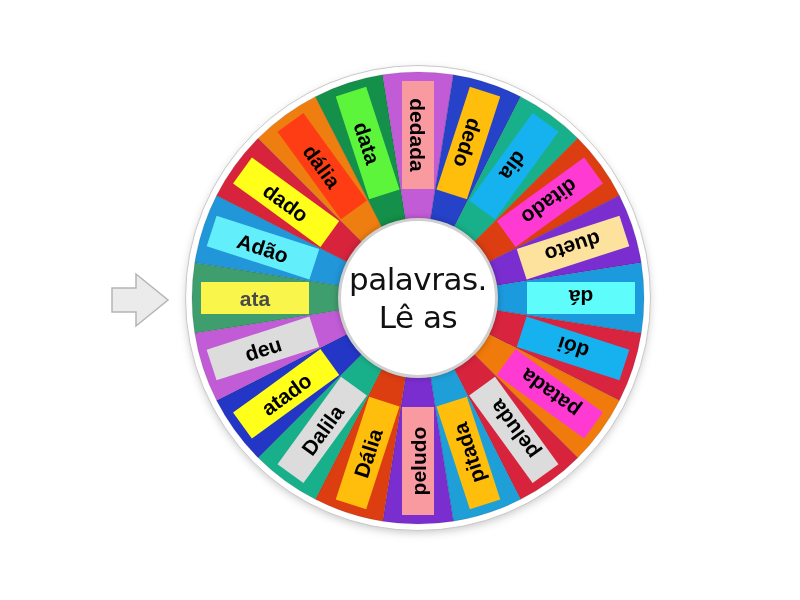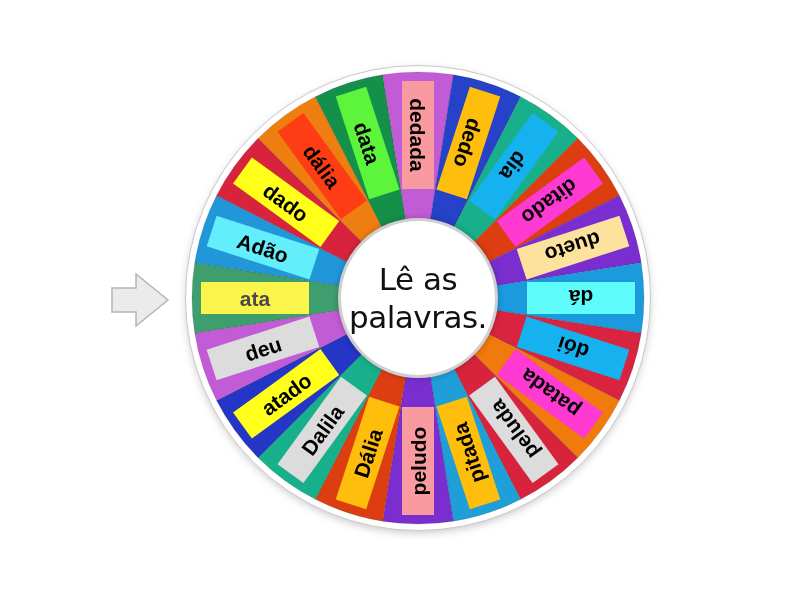--- a/index.html
+++ b/index.html
@@ -141,21 +141,21 @@
         </g>
         <g transform="translate(418,298) rotate(-18)">
           <rect x="-217" y="-16" width="108" height="32" fill="#dcdcdc"></rect>
           <text x="-163" y="8" text-anchor="middle" class="label-text" fill="#000000">deu</text>
         </g>
       </g>
   </svg>
 
   <div class="hub">
     <div class="hub-text">
+      <div>palavras.</div>
       <div>Lê as</div>
-      <div>palavras.</div>
     </div>
   </div>
 
   <svg class="pointer" width="62" height="56" viewBox="0 0 62 56">
     <polygon points="2,16 26,16 26,2 58,28 26,54 26,40 2,40" fill="#ebebeb" stroke="#b5b5b5" stroke-width="1.5"></polygon>
   </svg>
 </div>
 
 </body></html>

